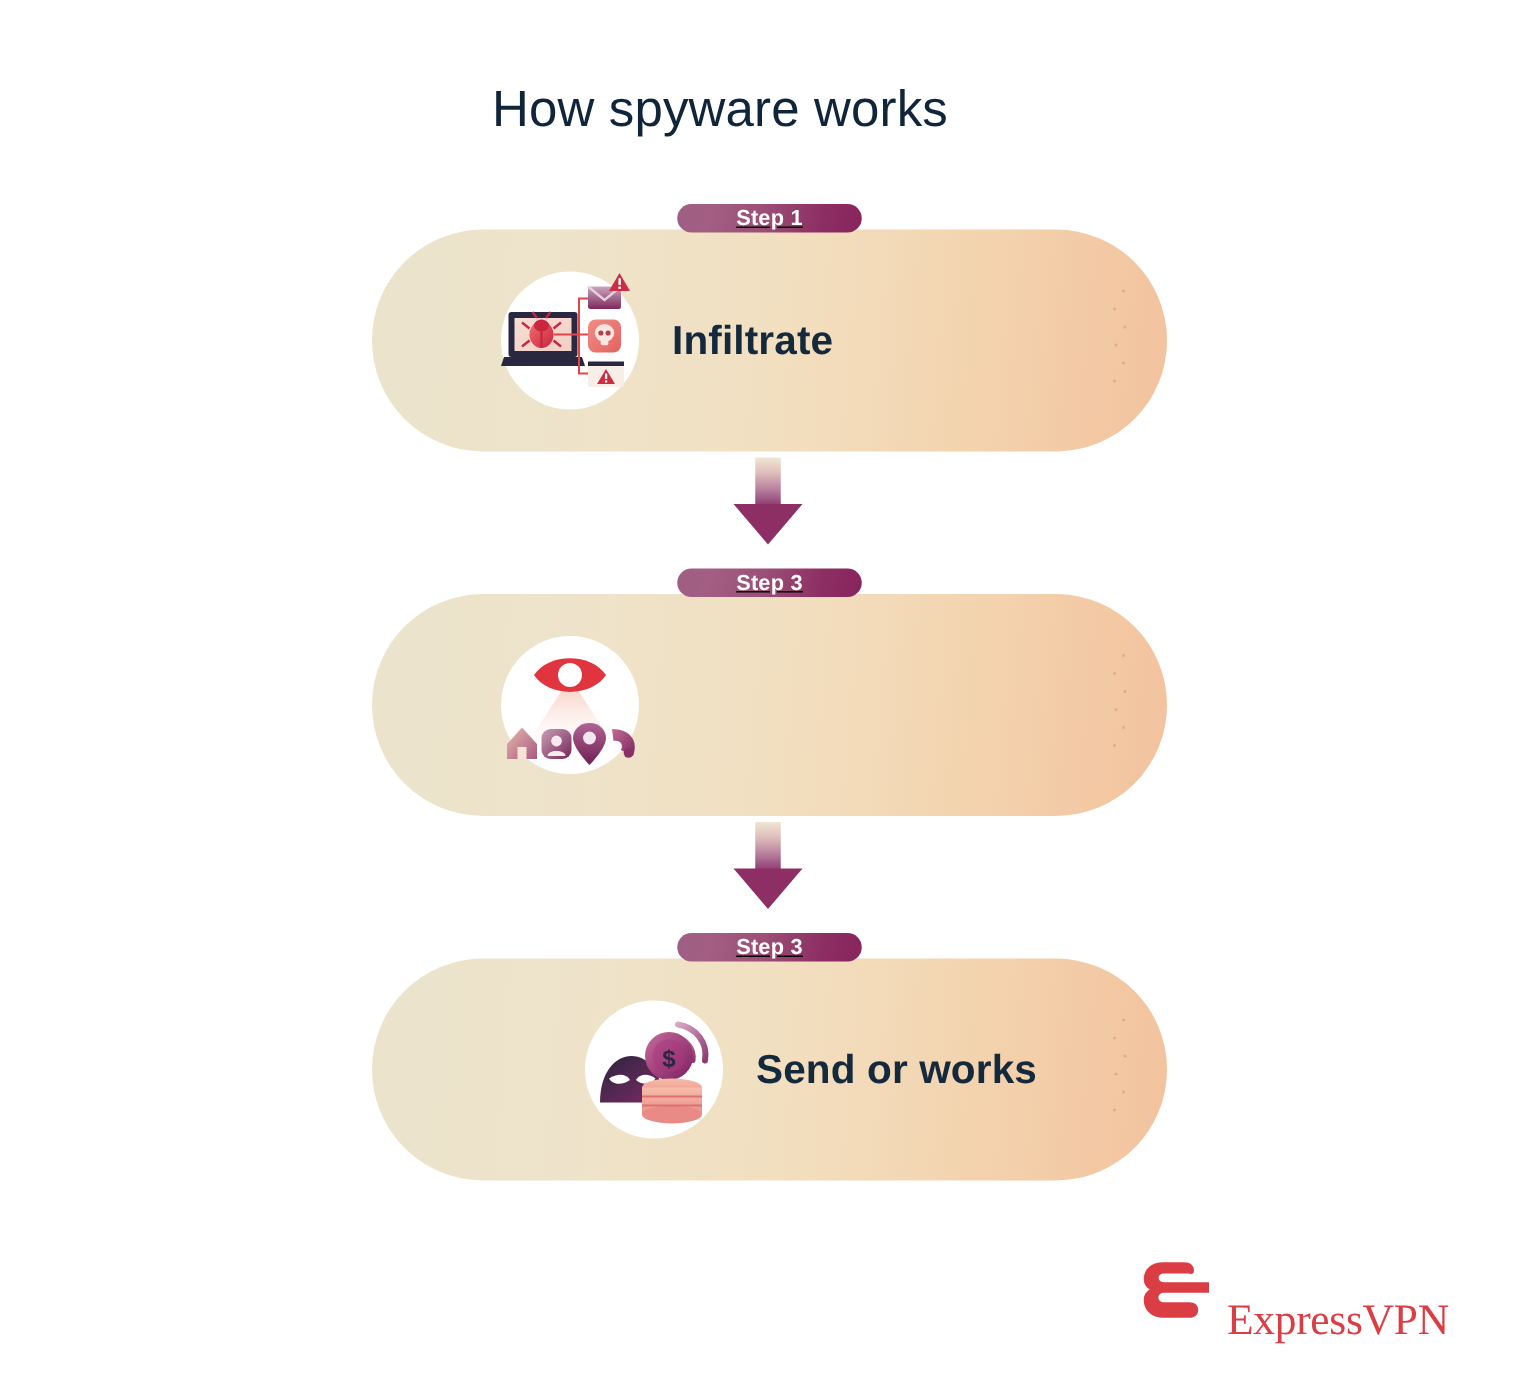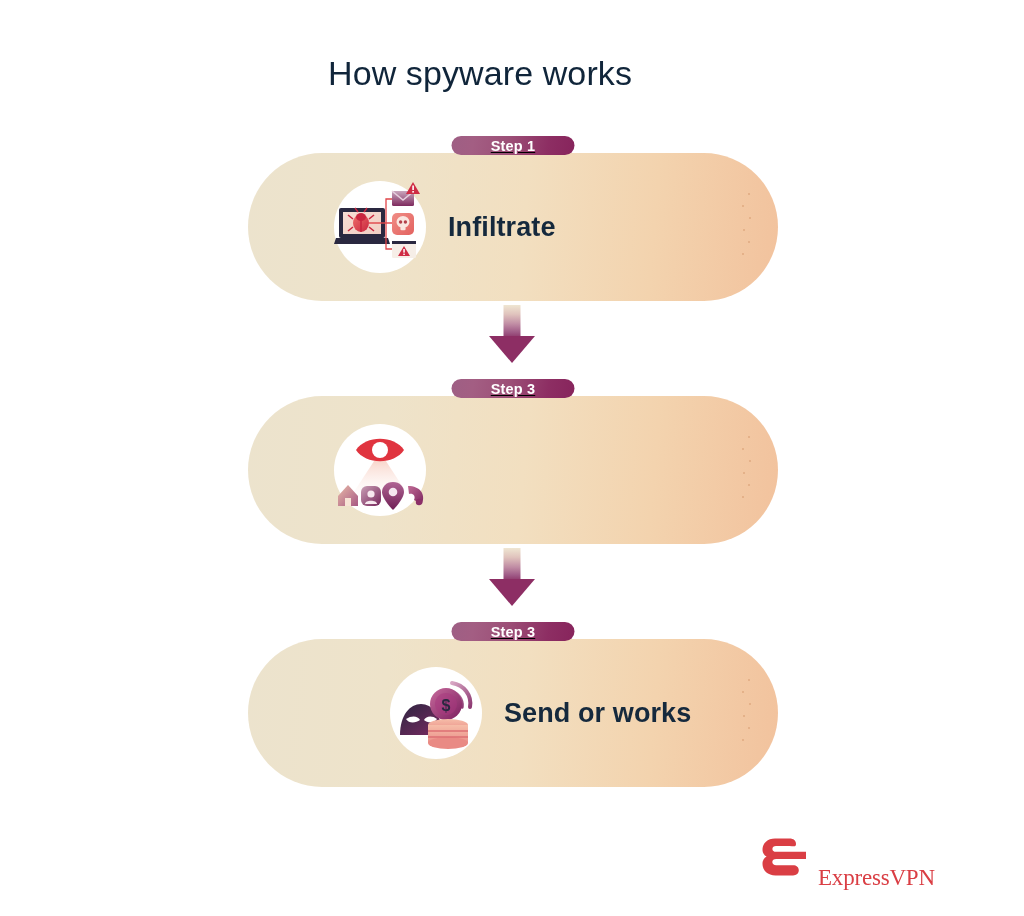--- a/index.html
+++ b/index.html
@@ -147,21 +147,21 @@
     position: absolute;
     left: 762px;
     top: 826px;
     display: flex;
     align-items: center;
     gap: 10px;
   }
   .logo-mark { width: 46px; height: 40px; }
   .logo-word {
     font-family: "Liberation Serif", serif;
-    font-size: 23px;
+    font-size: 29px;
     color: #da3e44;
     letter-spacing: -.2px;
     line-height: 1;
     margin-top: 40px;
   }
 </style>
 </head>
 <body>
 
 <div class="infographic">

